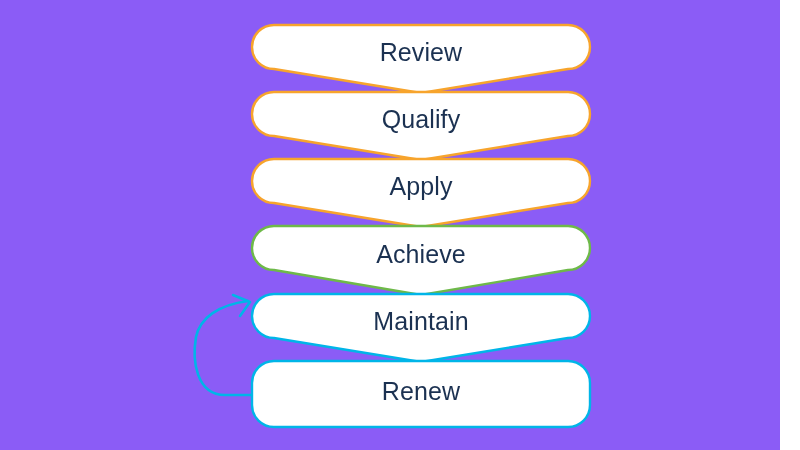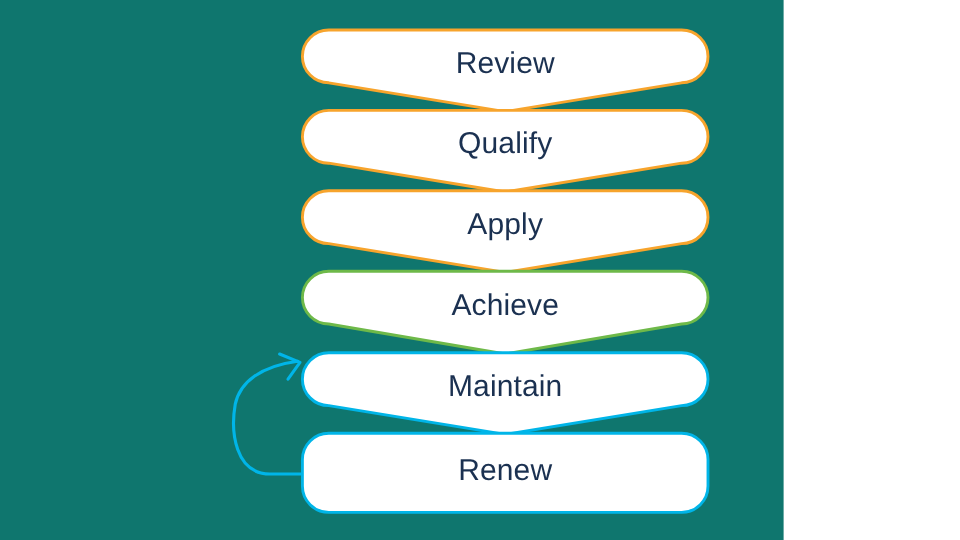--- a/index.html
+++ b/index.html
@@ -9,23 +9,23 @@
     background: #ffffff;
   }
   body {
     width: 800px;
     height: 450px;
     overflow: hidden;
     font-family: "Liberation Sans", sans-serif;
   }
   #canvas {
     position: relative;
-    width: 653px;
+    width: 780px;
     height: 450px;
-    background: #0f766e;
+    background: #8b5cf6;
   }
   #diagram-svg {
     position: absolute;
     left: 0;
     top: 0;
     width: 800px;
     height: 450px;
     display: block;
   }
   .step-label {

